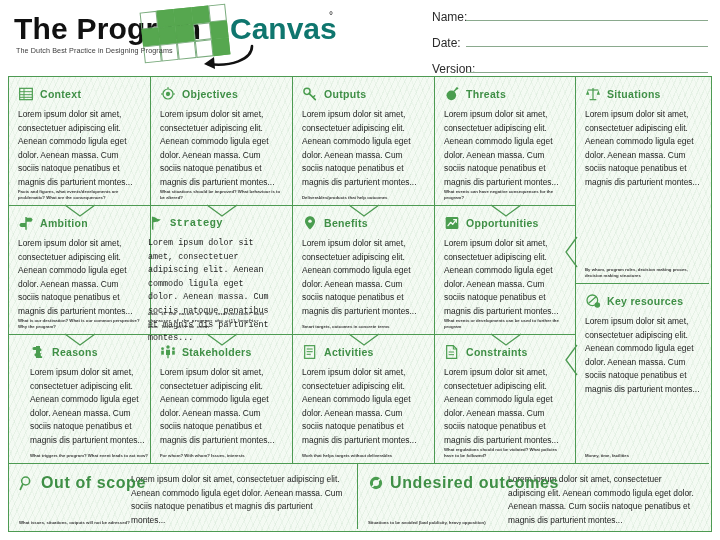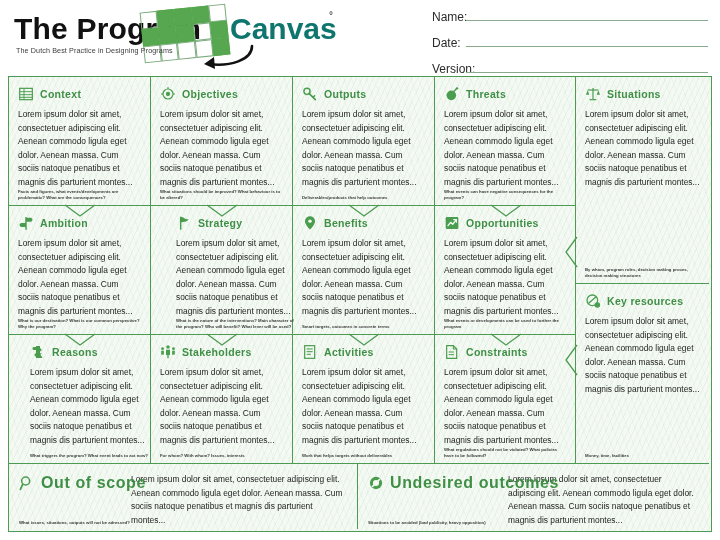--- a/index.html
+++ b/index.html
@@ -230,21 +230,21 @@
             <line x1="12" y1="3" x2="12" y2="22" stroke="#4a9d4f" stroke-width="2.2"></line>
             <path d="M12 4 H20 L22 7 L20 10 H12 Z" fill="#4a9d4f"></path>
             <path d="M12 12 H4 L2 15 L4 18 H12 Z" fill="#4a9d4f"></path>
           </svg>
           <span class="card-title">Ambition</span>
         </div>
         <div class="card-body">Lorem ipsum dolor sit amet, consectetuer adipiscing elit. Aenean commodo ligula eget dolor. Aenean massa. Cum sociis natoque penatibus et magnis dis parturient montes...</div>
         <div class="card-note">What is our destination? What is our common perspective? Why the program?</div>
       </div>
 
-      <div class="card" style="left:158px;top:129px;width:141px;height:128px;">
+      <div class="card" style="left:130px;top:129px;width:141px;height:128px;font-family:Liberation Mono, monospace;">
         <div class="card-head">
           <svg class="ico" viewBox="0 0 24 24">
             <line x1="7" y1="2.5" x2="7" y2="22" stroke="#4a9d4f" stroke-width="2.2"></line>
             <path d="M7.5 3 C13 3, 14 8, 19 6 C17 11, 12 10, 7.5 11 Z" fill="#4a9d4f"></path>
           </svg>
           <span class="card-title">Strategy</span>
         </div>
         <div class="card-body">Lorem ipsum dolor sit amet, consectetuer adipiscing elit. Aenean commodo ligula eget dolor. Aenean massa. Cum sociis natoque penatibus et magnis dis parturient montes...</div>
         <div class="card-note">What is the nature of the interventions? Main character of the program? Who will benefit? What lever will be used?</div>
       </div>

